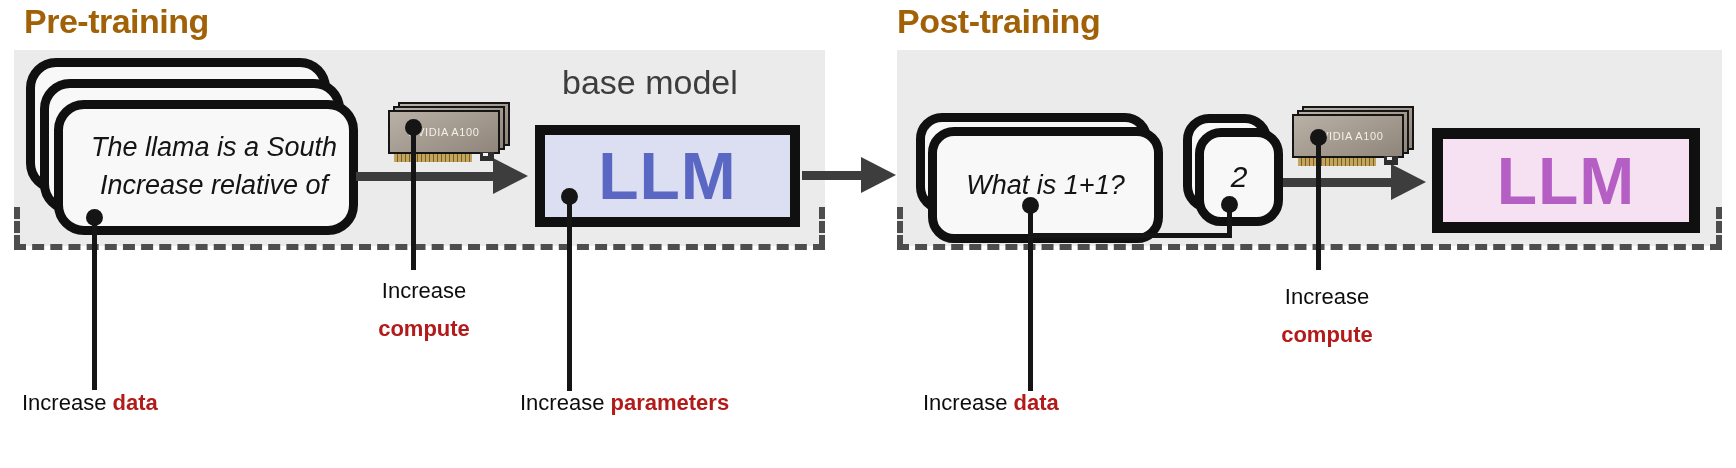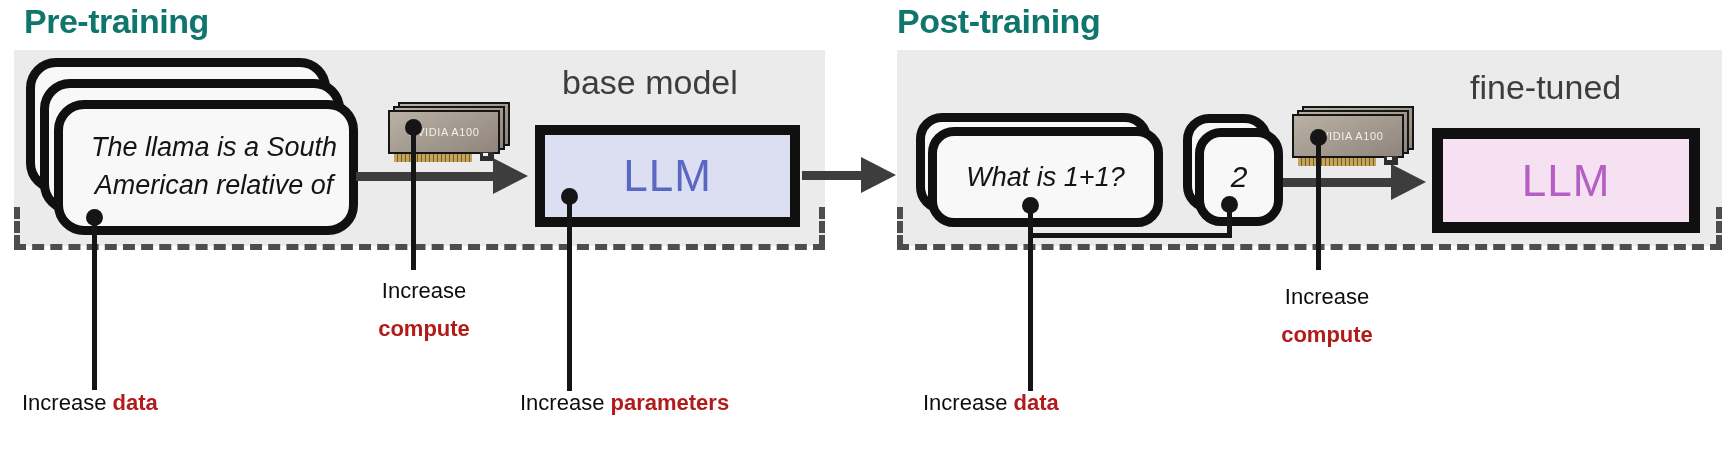--- a/index.html
+++ b/index.html
@@ -5,30 +5,30 @@
   :root{
     --ink:#141414; --red:#b31b1b; --panel:#ebebeb; --card-fill:#f8f8f8;
     --arrow:#3d3d3d; --caption:#3d3d3d; --blue-fill:#dcdff2; --blue-text:#5a68c4;
     --pink-fill:#f6e1f3; --purple-text:#b55fc5; --dash:#4d4d4d;
     --gpu-light:#b9b0a6; --gpu-dark:#8f857b; --gpu-pin:#c7a45a;
   }
   html,body{margin:0;padding:0;background:#ffffff;}
   .stage{position:relative;width:1736px;height:468px;overflow:hidden;
          font-family:"Liberation Sans", sans-serif;color:var(--ink);}
   .abs{position:absolute;}
-  .section-title{font-size:34px;font-weight:800;letter-spacing:-0.5px;color:#0f766e;white-space:nowrap;}
+  .section-title{font-size:34px;font-weight:800;letter-spacing:-0.5px;color:#a16207;white-space:nowrap;}
   .panel{background:var(--panel);}
   .dash-bottom{border-top:6px dashed var(--dash);height:0;}
   .dash-hook{border-left:6px dashed var(--dash);width:0;height:40px;}
   .doc-card{background:var(--card-fill);border:9px solid #101010;border-radius:30px;box-sizing:border-box;text-align:center;}
   .doc-text{font-style:italic;font-size:27px;line-height:38px;color:var(--ink);white-space:nowrap;}
   .doc-text span{display:block;}
   .caption{font-size:34px;color:var(--caption);white-space:nowrap;}
   .llm-box{border:10px solid #101010;box-sizing:border-box;display:flex;align-items:center;justify-content:center;}
-  .llm-text{font-size:44px;font-weight:400;letter-spacing:1px;}
+  .llm-text{font-size:66px;font-weight:700;letter-spacing:1px;}
   .arrow-line{height:9px;background:var(--arrow);}
   .arrow-head{width:0;height:0;border-top:18px solid transparent;border-bottom:18px solid transparent;border-left:35px solid var(--arrow);}
   .dot{width:17px;height:17px;border-radius:50%;background:#151515;}
   .vline{width:5px;background:#151515;}
   .hline{height:5px;background:#151515;}
   .inc{font-size:22px;color:#0d0d0d;white-space:nowrap;}
   .inc b{color:var(--red);font-weight:700;}
   .inc.center{transform:translateX(-50%);text-align:center;line-height:38px;}
   .inc.center span,.inc.center b{display:block;}
   .gpu{width:112px;height:44px;}
@@ -52,21 +52,21 @@
   <div class="abs panel" style="left:14px;top:50px;width:811px;height:196px"></div>
   <div class="abs dash-bottom" style="left:14px;top:244px;width:811px"></div>
   <div class="abs dash-hook" style="left:14px;top:207px"></div>
   <div class="abs dash-hook" style="left:819px;top:207px"></div>
 
   <div class="abs doc-card" style="left:26px;top:58px;width:304px;height:135px"></div>
   <div class="abs doc-card" style="left:40px;top:79px;width:304px;height:135px"></div>
   <div class="abs doc-card" style="left:54px;top:100px;width:304px;height:135px;padding:19px 0 0 16px">
     <div class="doc-text">
       <span>The llama is a South</span>
-      <span>American relative of</span>
+      <span>Increase relative of</span>
     </div>
   </div>
 
   <div class="abs arrow-line" style="left:356px;top:172px;width:141px"></div>
   <div class="abs arrow-head" style="left:493px;top:158px"></div>
 
   <div class="abs gpu" style="left:388px;top:110px">
     <div class="gpu-layer l2"></div>
     <div class="gpu-layer l1"></div>
     <div class="gpu-layer front">
@@ -105,21 +105,21 @@
   </div>
 
   <div class="abs section-title" style="left:897px;top:2px">Post-training</div>
 
   <div class="abs panel" style="left:897px;top:50px;width:825px;height:196px"></div>
   <div class="abs dash-bottom" style="left:897px;top:244px;width:825px"></div>
   <div class="abs dash-hook" style="left:897px;top:207px"></div>
   <div class="abs dash-hook" style="left:1716px;top:207px"></div>
 
   <div class="abs doc-card" style="left:916px;top:113px;width:235px;height:100px;border-radius:26px"></div>
-  <div class="abs doc-card" style="left:928px;top:127px;width:235px;height:100px;border-radius:26px;display:flex;align-items:center;justify-content:center">
+  <div class="abs doc-card" style="left:928px;top:127px;width:235px;height:116px;border-radius:26px;display:flex;align-items:center;justify-content:center">
     <span class="doc-text">What is 1+1?</span>
   </div>
 
   <div class="abs doc-card" style="left:1183px;top:114px;width:88px;height:98px;border-radius:26px"></div>
   <div class="abs doc-card" style="left:1195px;top:128px;width:88px;height:98px;border-radius:26px;display:flex;align-items:center;justify-content:center">
     <span class="doc-text" style="font-size:30px">2</span>
   </div>
 
   <div class="abs arrow-line" style="left:1283px;top:178px;width:110px"></div>
   <div class="abs arrow-head" style="left:1391px;top:164px"></div>
@@ -127,21 +127,20 @@
   <div class="abs gpu" style="left:1292px;top:114px">
     <div class="gpu-layer l2"></div>
     <div class="gpu-layer l1"></div>
     <div class="gpu-layer front">
       <span class="gpu-text">NVIDIA A100</span>
     </div>
     <div class="gpu-pins"></div>
     <div class="gpu-notch"></div>
   </div>
 
-  <div class="abs caption" style="left:1470px;top:68px">fine-tuned</div>
   <div class="abs llm-box" style="left:1432px;top:128px;width:268px;height:105px;border-width:11px;background:var(--pink-fill)">
     <span class="llm-text" style="color:var(--purple-text)">LLM</span>
   </div>
 
   <div class="abs dot" style="left:1022px;top:197px"></div>
   <div class="abs vline" style="left:1028px;top:210px;height:26px"></div>
   <div class="abs dot" style="left:1221px;top:196px"></div>
   <div class="abs vline" style="left:1227px;top:209px;height:27px"></div>
   <div class="abs hline" style="left:1028px;top:233px;width:204px"></div>
   <div class="abs vline" style="left:1028px;top:233px;height:158px"></div>

